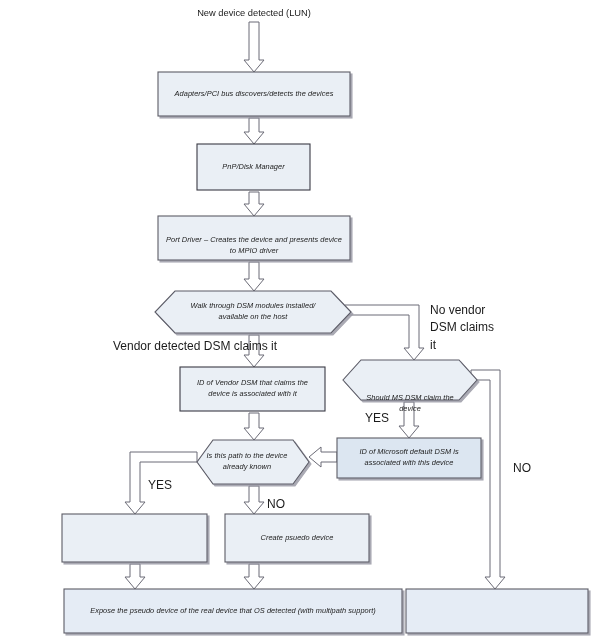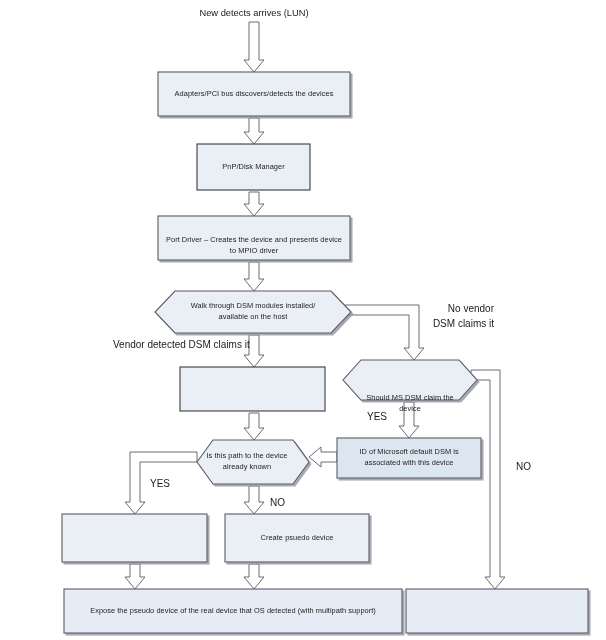--- a/index.html
+++ b/index.html
@@ -26,27 +26,28 @@
     position: absolute;
     display: flex;
     align-items: center;
     justify-content: center;
     text-align: center;
     font-size: 7.4px;
     line-height: 1.45;
     color: #1b1b1b;
     pointer-events: none;
     letter-spacing: 0.05px;
+    font-style: italic;
   }
   .edge-label {
     position: absolute;
-    font-size: 10px;
+    font-size: 12px;
     line-height: 1.45;
     color: #1b1b1b;
-    text-align: right;
+    text-align: left;
     white-space: nowrap;
   }
   .title-label {
     position: absolute;
     font-size: 9.3px;
     color: #1b1b1b;
     white-space: nowrap;
     text-align: center;
   }
 </style>
@@ -149,26 +150,27 @@
       <rect x="225" y="514" width="144" height="48" fill="#eaeff5" stroke="#5b5b66" stroke-width="1.1" filter="url(#boxshadow)"></rect>
     </g>
     <g>
       <rect x="64" y="589" width="338" height="44" fill="#e5ecf5" stroke="#5b5b66" stroke-width="1.1" filter="url(#boxshadow)"></rect>
     </g>
     <g>
       <rect x="406" y="589" width="182" height="44" fill="#e5ecf5" stroke="#5b5b66" stroke-width="1.1" filter="url(#boxshadow)"></rect>
     </g>
   </svg>
 
-  <div class="title-label" style="left:171px; top:8px; width:166px;">New detects arrives (LUN)</div>
+  <div class="title-label" style="left:171px; top:8px; width:166px;">New device detected (LUN)</div>
 
   <div class="node-label" style="left:158px; top:72px; width:192px; height:44px;">Adapters/PCI bus discovers/detects the devices</div>
   <div class="node-label" style="left:197px; top:144px; width:113px; height:46px;border-radius:10px;">PnP/Disk Manager</div>
   <div class="node-label" style="left:166px; top:216px; width:176px; height:44px;margin-top:8px;">Port Driver – Creates the device and presents device to MPIO driver</div>
   <div class="node-label" style="left:175px; top:291px; width:156px; height:42px;">Walk through DSM modules installed/ available on the host</div>
+  <div class="node-label" style="left:186px; top:367px; width:133px; height:44px;">ID of Vendor DSM that claims the device is associated with it</div>
   <div class="node-label" style="left:355px; top:360px; width:110px; height:40px;margin-top:24px;">Should MS DSM claim the device</div>
   <div class="node-label" style="left:204px; top:440px; width:86px; height:44px;">Is this path to the device already known</div>
   <div class="node-label" style="left:343px; top:438px; width:132px; height:40px;">ID of Microsoft default DSM is associated with this device</div>
   <div class="node-label" style="left:225px; top:514px; width:144px; height:48px;">Create psuedo device</div>
   <div class="node-label" style="left:70px; top:589px; width:326px; height:44px;text-align:center;">Expose the pseudo device of the real device that OS detected (with multipath support)</div>
 
   <div class="edge-label" style="left:430px; top:302px; width:64px; white-space:pre-line;">No vendor
 DSM claims it</div>
   <div class="edge-label" style="left:113px; top:338px; width:132px;">Vendor detected DSM claims it</div>
   <div class="edge-label" style="left:365px; top:410px; width:22px;">YES</div>

